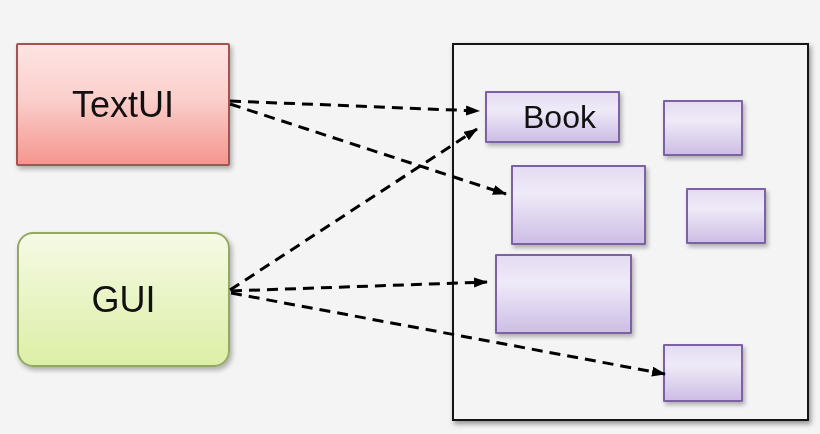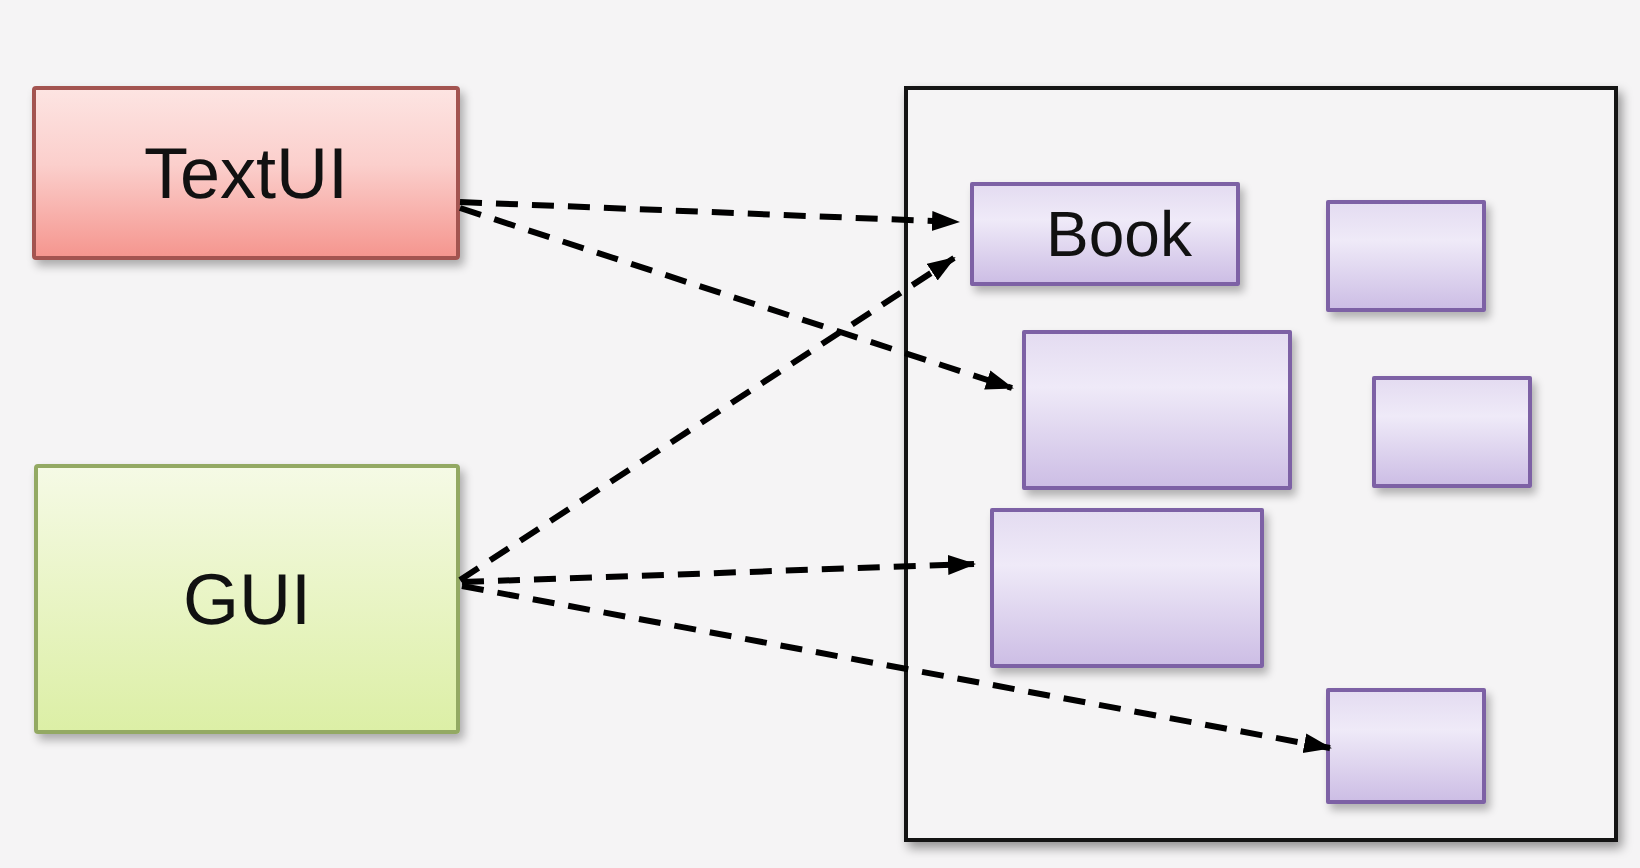--- a/index.html
+++ b/index.html
@@ -24,28 +24,29 @@
     color: #111;
   }
   
   .actor {
     border: 2px solid;
     border-radius: 2px;
     box-shadow: 2px 3px 5px rgba(0,0,0,0.30);
     font-size: 36px;
   }
   .actor-textui {
-    left: 16px; top: 43px; width: 214px; height: 87px;
+    left: 16px; top: 43px; width: 214px; height: 123px;
     background: linear-gradient(180deg, #fde4e2 0%, #fbcfcc 45%, #f5968f 100%);
     border-color: #a35450;
   }
   .actor-gui {
     left: 17px; top: 232px; width: 213px; height: 135px;
     background: linear-gradient(180deg, #f5fae5 0%, #eaf5c8 45%, #dcefa6 100%);
     border-color: #93a963;
+    border-radius: 16px;
   }
   
   .boundary {
     position: absolute;
     left: 452px; top: 43px; width: 357px; height: 378px;
     box-sizing: border-box;
     border: 2px solid #141414;
     background: #f5f4f5;
     box-shadow: 2px 3px 5px rgba(0,0,0,0.40);
   }

